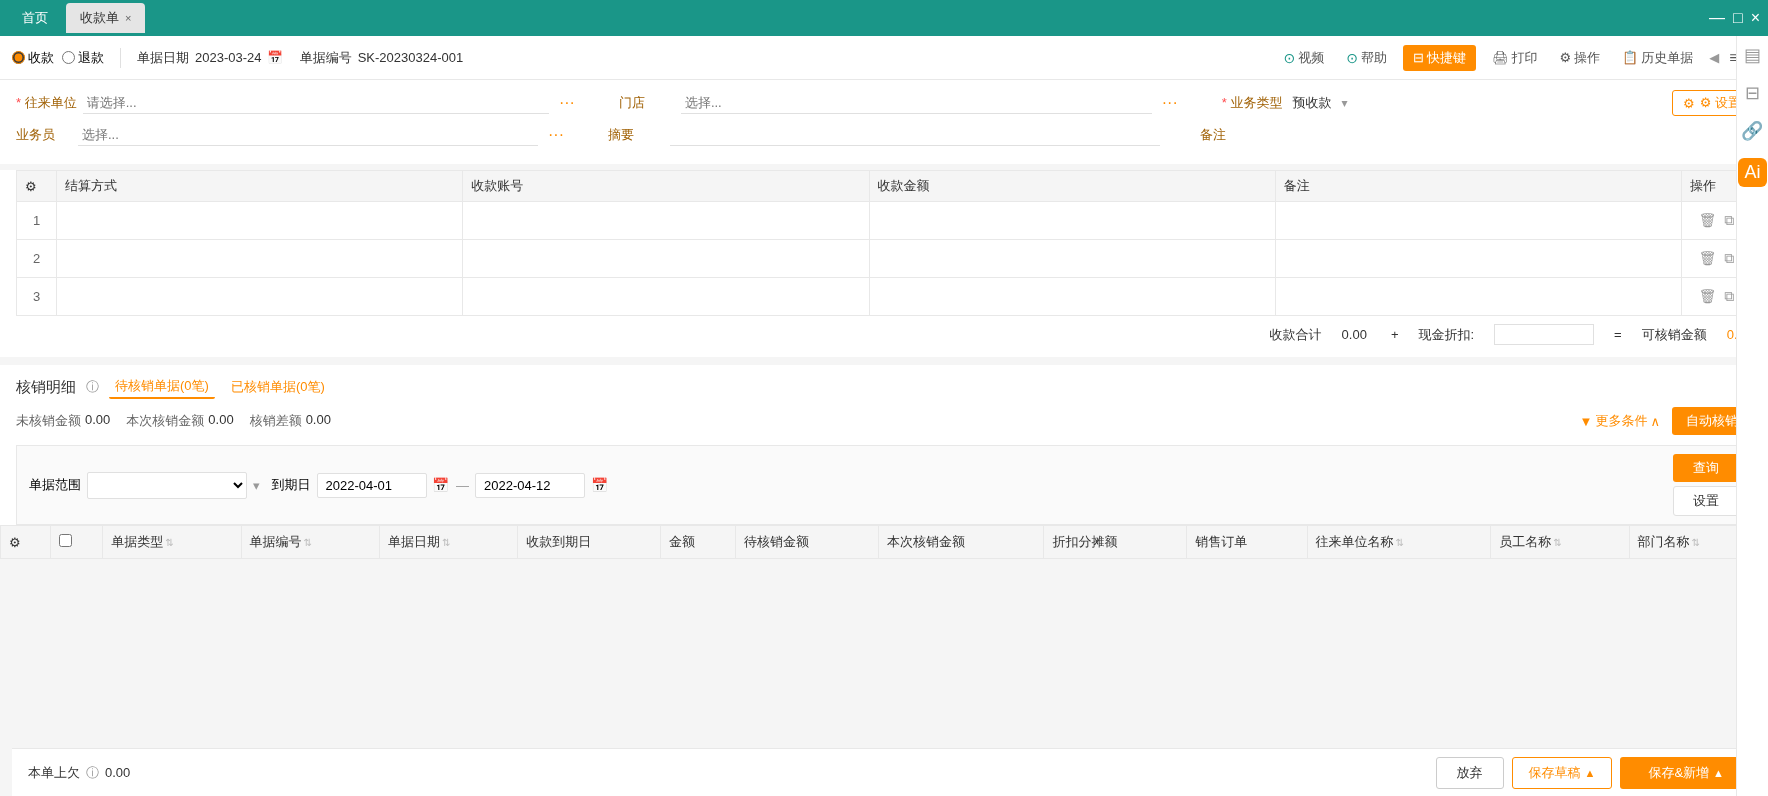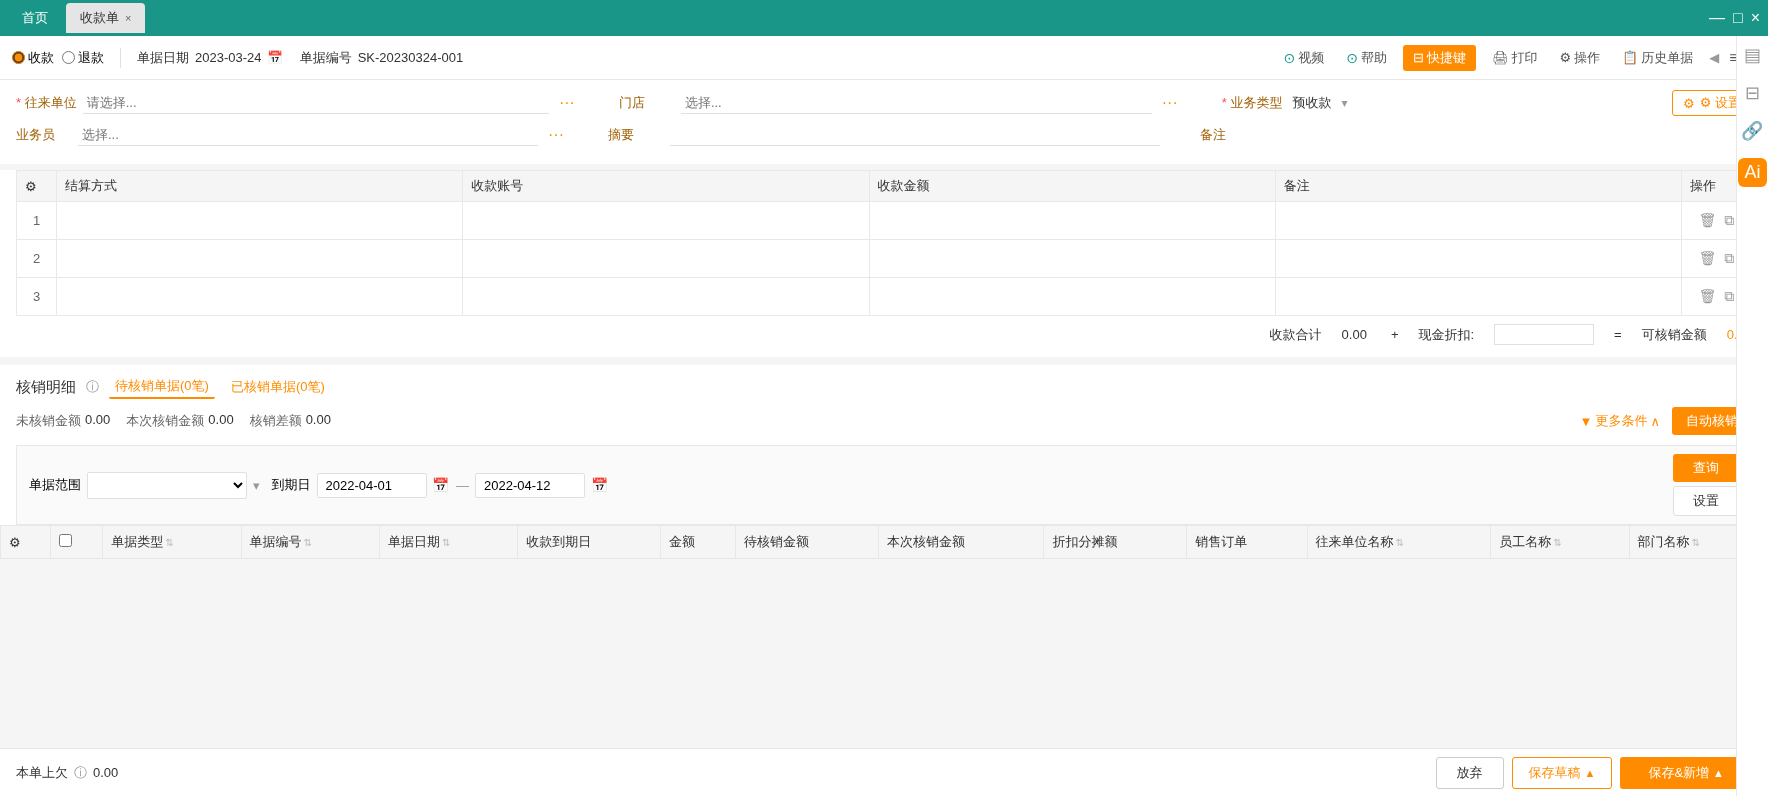--- a/index.html
+++ b/index.html
@@ -240,21 +240,21 @@
       padding: 7px 8px;
       text-align: left;
       color: #333;
       font-weight: 500;
       white-space: nowrap;
     }
     .sort-arrows { font-size: 10px; color: #bbb; margin-left: 2px; }
 
     
     .footer {
-      position: fixed; bottom: 0; left: 0; right: 0;
+      position: fixed; bottom: 0; left: 12px; right: 0;
       background: #fff;
       border-top: 1px solid #e8e8e8;
       padding: 8px 16px;
       display: flex; align-items: center; gap: 28px;
       height: 48px;
       z-index: 100;
     }
     .footer-info { display: flex; align-items: center; gap: 6px; font-size: 13px; color: #333; }
     .footer-val { color: #333; font-weight: 500; }
     .footer-btns { margin-left: auto; display: flex; gap: 8px; }

